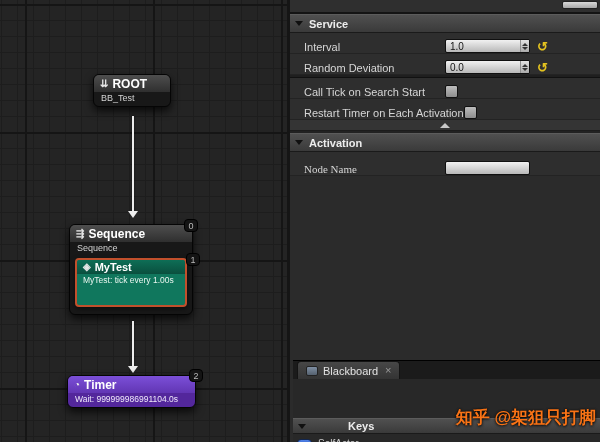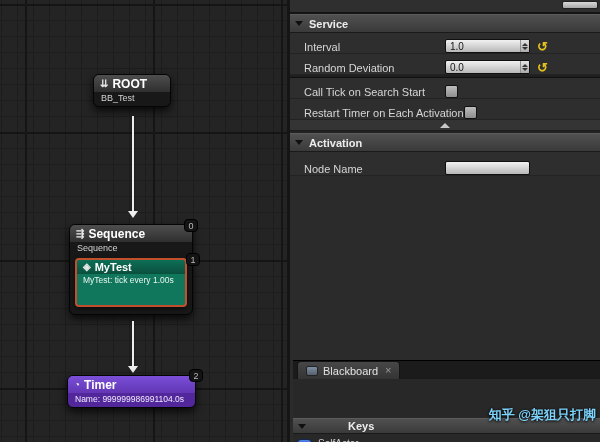--- a/index.html
+++ b/index.html
@@ -89,21 +89,21 @@
   .searchbox input { flex:1; background:transparent; border:none; outline:none; color:#bdbdbd;
                      font-size:10px; font-family:"Liberation Sans", sans-serif; }
   .searchbox input::placeholder { color:#8b8b8b; }
   .keys-header { position:absolute; top:39px; left:0; right:0; height:16px; }
   .keys-header .cat-header { height:16px; font-size:11px;gap:42px; }
   .key-row { position:absolute; top:57px; left:4px; right:0; height:14px; display:flex; align-items:center; gap:6px; }
   .key-pill { width:15px; height:9px; background:linear-gradient(#4f82e8,#2c55b4); border:1px solid #12264f; border-radius:4px; }
   .key-label { font-size:10px; color:#cfcfcf; }
 
   
-  .watermark { position:absolute; right:4px; top:406px; z-index:60; color:#7dd3fc; font-size:13px;
+  .watermark { position:absolute; right:4px; top:406px; z-index:60; color:#f97316; font-size:17px;
                font-weight:bold; text-shadow:0 1px 3px rgba(0,0,0,.9), 0 0 2px rgba(0,0,0,.7); }
 </style>
 </head>
 <body>
 
 <div class="screen">
 
   <div class="graph">
 
     <div class="node" style="left:93px; top:74px; width:78px;">
@@ -136,21 +136,21 @@
     <div class="order-badge" style="left:186px; top:253px;">1</div>
 
     <div class="edge-line" style="left:132px; top:321px; height:46px;"></div>
     <div class="edge-arrow" style="left:128px; top:366px;"></div>
 
     <div class="node wait-node" style="left:67px; top:375px; width:129px;">
       <div class="node-header">
         <span class="n-icon">◔</span>
         <span>Timer</span>
       </div>
-      <div class="node-sub">Name: 999999986991104.0s</div>
+      <div class="node-sub">Wait: 999999986991104.0s</div>
     </div>
     <div class="order-badge" style="left:189px; top:369px;">2</div>
   </div>
 
   <div class="details">
 
     <div class="partial-row">
       <div class="scroll-thumb"></div>
     </div>
 
@@ -206,21 +206,21 @@
     <div class="expander">
       <span class="tri-up-sm"></span>
     </div>
     <div class="gap-row"></div>
 
     <div class="cat-header">
       <span class="tri-down"></span>
       <span>Activation</span>
     </div>
 
-    <div class="prop-row" style="height:24px;">
+    <div class="prop-row" style="height:24px;font-family:Liberation Serif, serif;">
       <div class="prop-label">Node Name</div>
       <div class="prop-value">
         <div class="textfield"></div>
       </div>
     </div>
 
     <div class="details-fill"></div>
 
     <div class="bb-tabbar">
       <div class="bb-tab">

